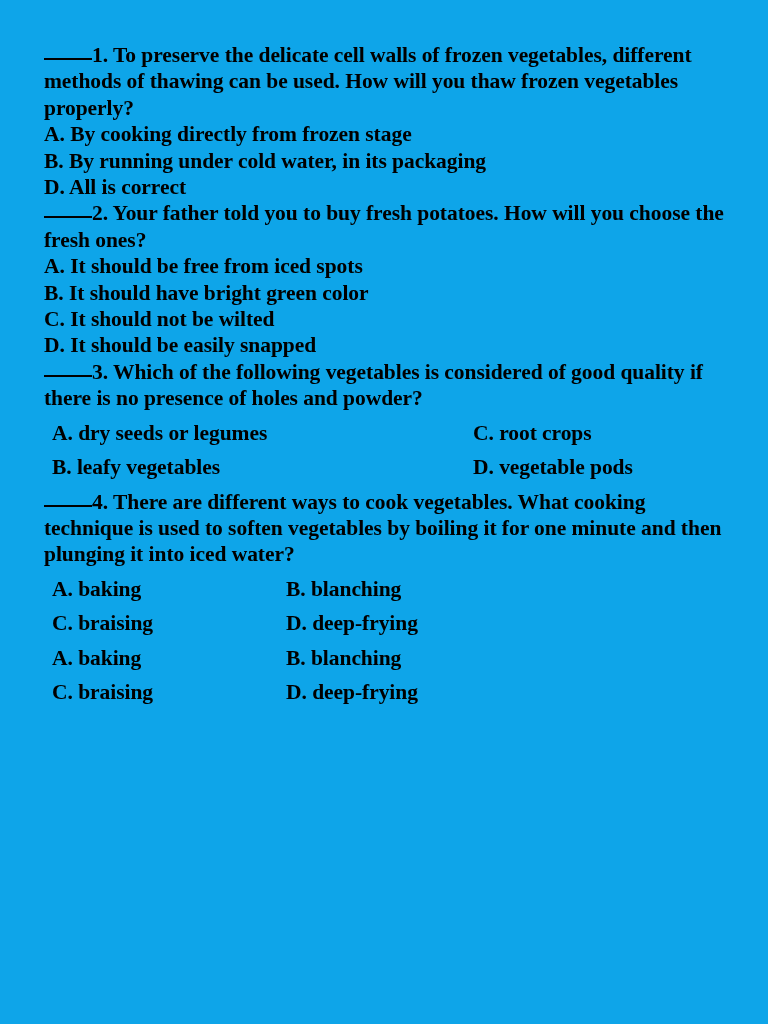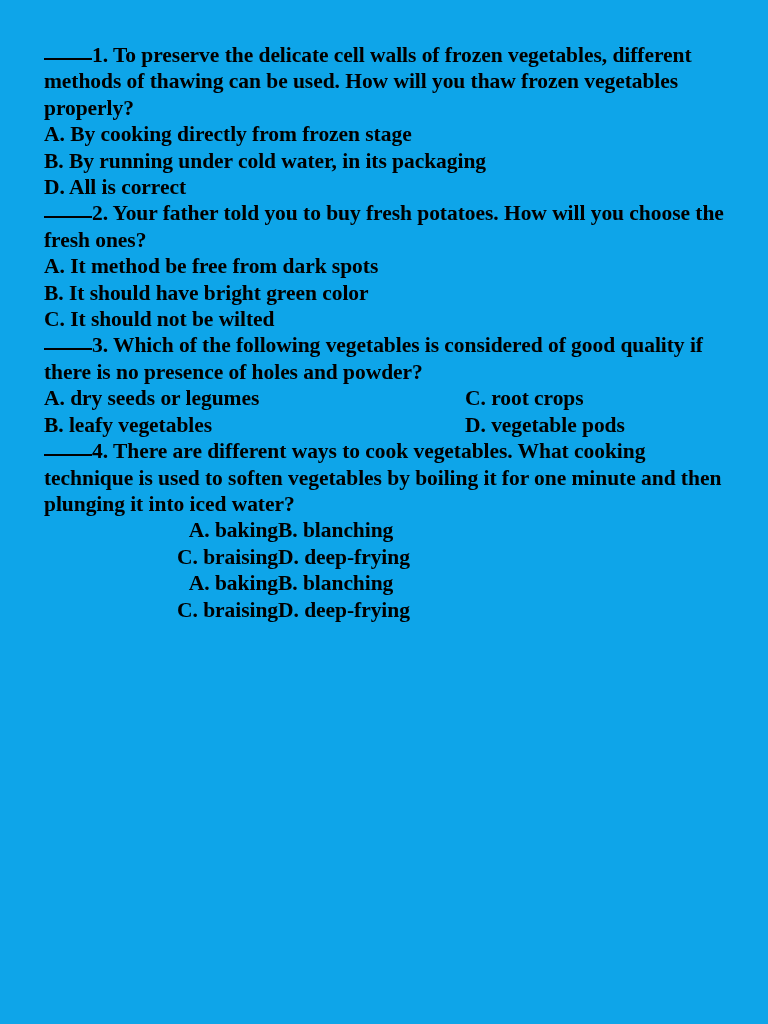--- a/index.html
+++ b/index.html
@@ -58,36 +58,36 @@
   }
 
   
   .opt-line {
     margin: 0;
     white-space: pre;
   }
 
   
   .opt-row {
-    margin: 0;
+    margin: 8px;
     display: block;
     white-space: pre;
   }
 
   .opt-row .col {
     display: inline-block;
     vertical-align: top;
     white-space: pre;
   }
 
   
   .cols-q3 .col-a { width: 421px; }   
   .cols-q3 .col-b { width: auto; }
 
-  .cols-ab .col-a { width: 234px; text-align: right; }   
+  .cols-ab .col-a { width: 234px; }   
   .cols-ab .col-b { width: auto; }
 
   
   .opt-quad { margin: 0; white-space: pre; }
   .opt-quad .q1 { display: inline-block; width: 139px; }
   .opt-quad .q2 { display: inline-block; width: 105px; }
   .opt-quad .q3 { display: inline-block; width: 135px; }
   .opt-quad .q4 { display: inline-block; }
 </style>
 </head>
@@ -98,23 +98,24 @@
 
     <div class="question-block">
       <p class="q-stem"><span class="blank"></span><span class="q-num">1.</span><span> To preserve the delicate cell walls of frozen vegetables, different methods of thawing can be used. How will you thaw frozen vegetables properly?</span></p>
       <p class="opt-line">A. By cooking directly from frozen stage</p>
       <p class="opt-line">B. By running under cold water, in its packaging</p>
       <p class="opt-line">D. All is correct</p>
     </div>
 
     <div class="question-block">
       <p class="q-stem"><span class="blank"></span><span class="q-num">2.</span><span> Your father told you to buy fresh potatoes. How will you choose the fresh ones?</span></p>
-      <p class="opt-line">A. It method be free from dark spots</p>
+      <p class="opt-line">A. It should be free from iced spots</p>
       <p class="opt-line">B. It should have bright green color</p>
       <p class="opt-line">C. It should not be wilted</p>
+      <p class="opt-line">D. It should be easily snapped</p>
     </div>
 
     <div class="question-block">
       <p class="q-stem"><span class="blank"></span><span class="q-num">3.</span><span> Which of the following vegetables is considered of good quality if there is no presence of holes and powder?</span></p>
       <p class="opt-row cols-q3"><span class="col col-a">A. dry seeds or legumes</span><span class="col col-b">C. root crops</span></p>
       <p class="opt-row cols-q3"><span class="col col-a">B. leafy vegetables</span><span class="col col-b">D. vegetable pods</span></p>
     </div>
 
     <div class="question-block">
       <p class="q-stem"><span class="blank"></span><span class="q-num">4.</span><span> There are different ways to cook vegetables. What cooking technique is used to soften vegetables by boiling it for one minute and then plunging it into iced water?</span></p>

